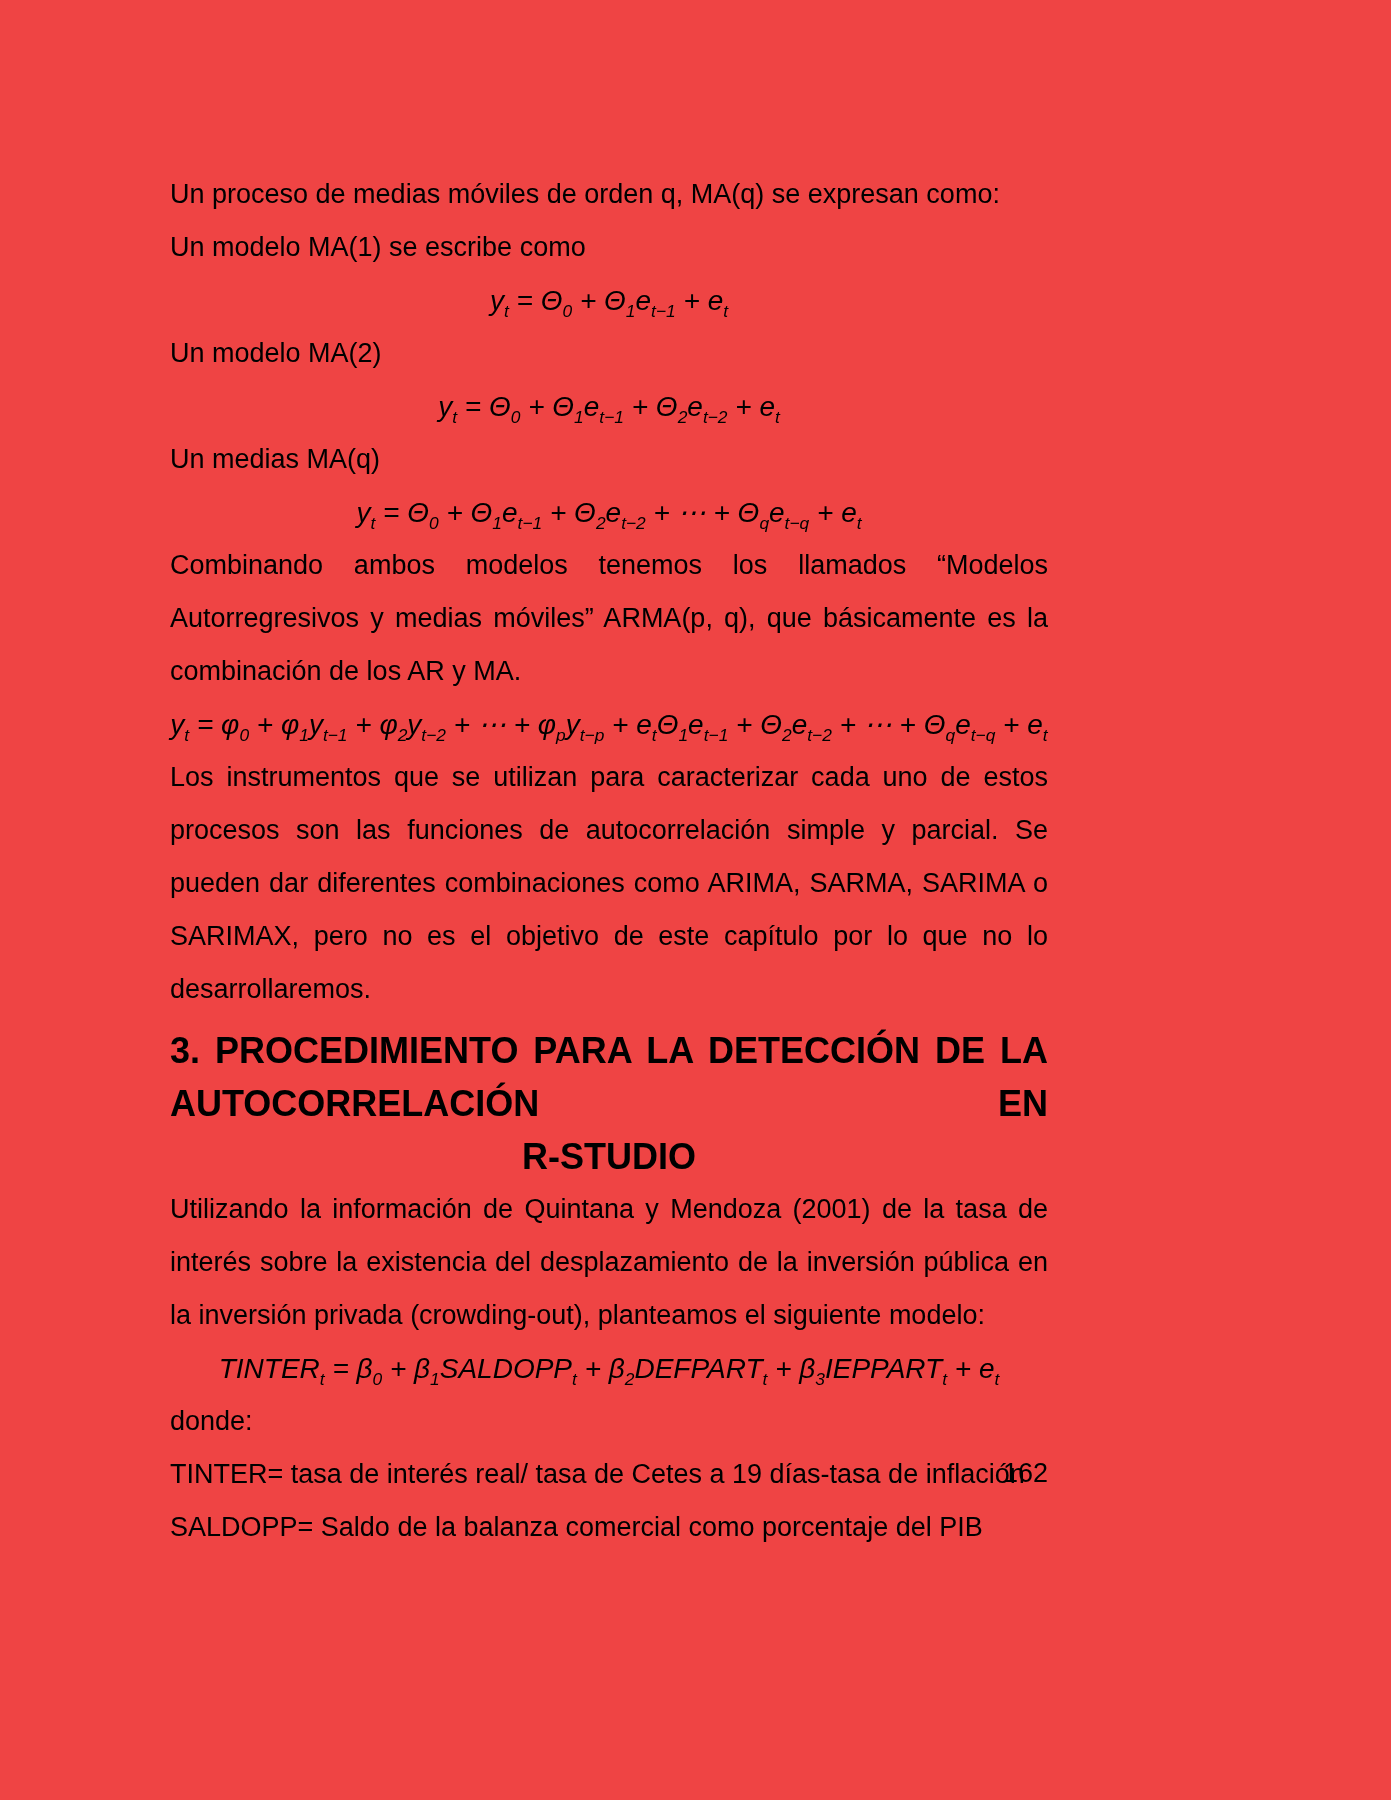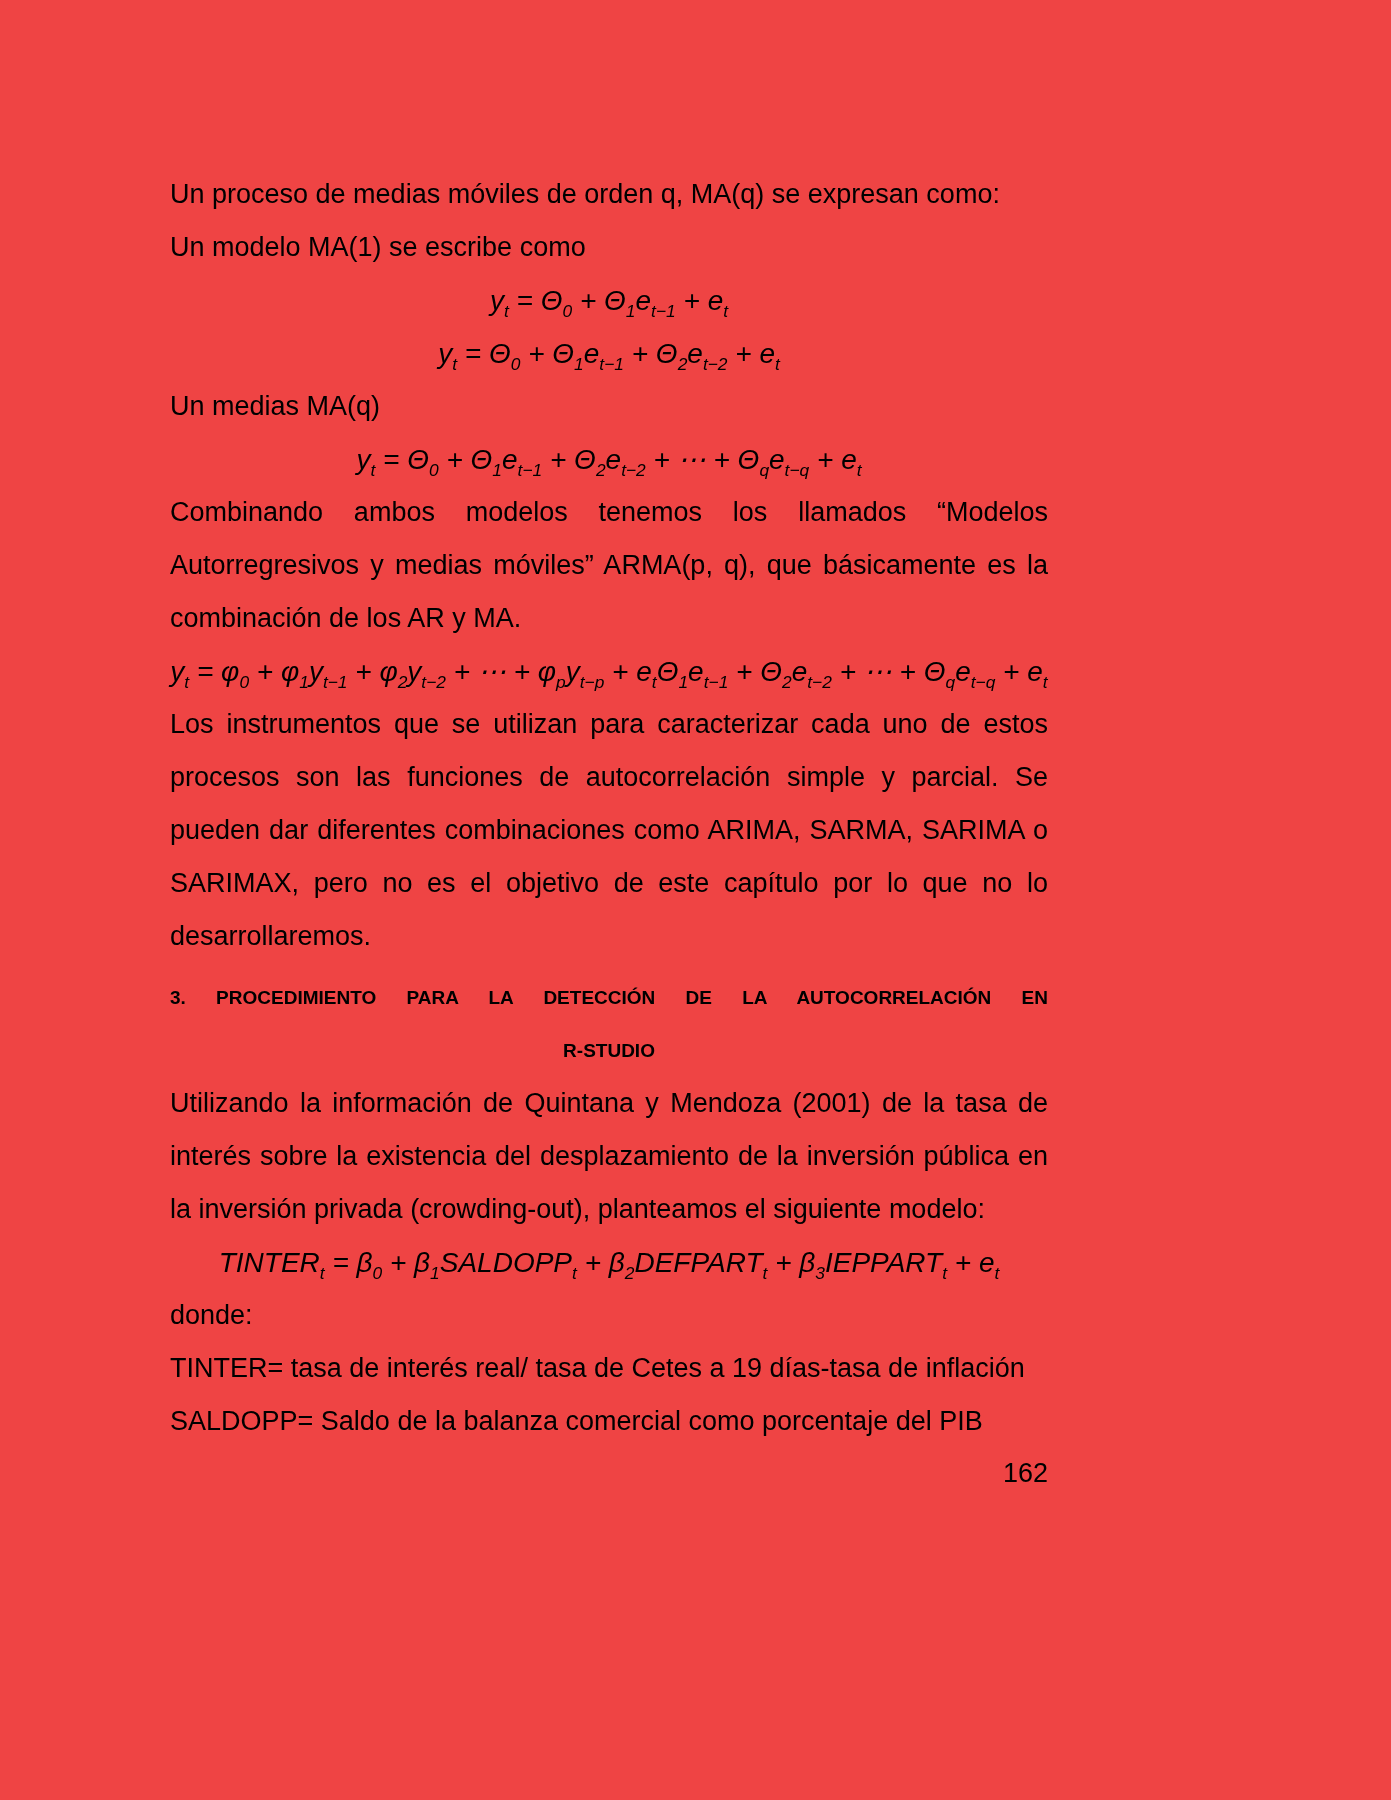--- a/index.html
+++ b/index.html
@@ -32,21 +32,21 @@
     line-height: 53px;
     text-align: center;
     white-space: nowrap;
     color: #000000;
   }
   p.formula sub {
     font-size: 62%;
     line-height: 0;
   }
   h2.heading {
-    font-size: 19px;
+    font-size: 36px;
     font-weight: bold;
     line-height: 53px;
     margin-top: 8px;
     color: #000000;
   }
   .heading-line1 {
     display: block;
     text-align: justify;
     text-align-last: justify;
   }
@@ -69,20 +69,21 @@
 
 <div class="page">
   <div class="content">
 
     <p class="body">Un proceso de medias móviles de orden q, MA(q) se expresan como:</p>
 
     <p class="body">Un modelo MA(1) se escribe como</p>
 
     <p class="formula">y<sub>t</sub> = Θ<sub>0</sub> + Θ<sub>1</sub>e<sub>t−1</sub> + e<sub>t</sub></p>
 
+    <p class="body">Un modelo MA(2)</p>
 
     <p class="formula">y<sub>t</sub> = Θ<sub>0</sub> + Θ<sub>1</sub>e<sub>t−1</sub> + Θ<sub>2</sub>e<sub>t−2</sub> + e<sub>t</sub></p>
 
     <p class="body">Un medias MA(q)</p>
 
     <p class="formula">y<sub>t</sub> = Θ<sub>0</sub> + Θ<sub>1</sub>e<sub>t−1</sub> + Θ<sub>2</sub>e<sub>t−2</sub> + ⋯ + Θ<sub>q</sub>e<sub>t−q</sub> + e<sub>t</sub></p>
 
     <p class="body">Combinando ambos modelos tenemos los llamados “Modelos Autorregresivos y medias móviles” ARMA(p, q), que básicamente es la combinación de los AR y MA.</p>
 
     <p class="formula">y<sub>t</sub> = φ<sub>0</sub> + φ<sub>1</sub>y<sub>t−1</sub> + φ<sub>2</sub>y<sub>t−2</sub> + ⋯ + φ<sub>p</sub>y<sub>t−p</sub> + e<sub>t</sub>Θ<sub>1</sub>e<sub>t−1</sub> + Θ<sub>2</sub>e<sub>t−2</sub> + ⋯ + Θ<sub>q</sub>e<sub>t−q</sub> + e<sub>t</sub></p>

